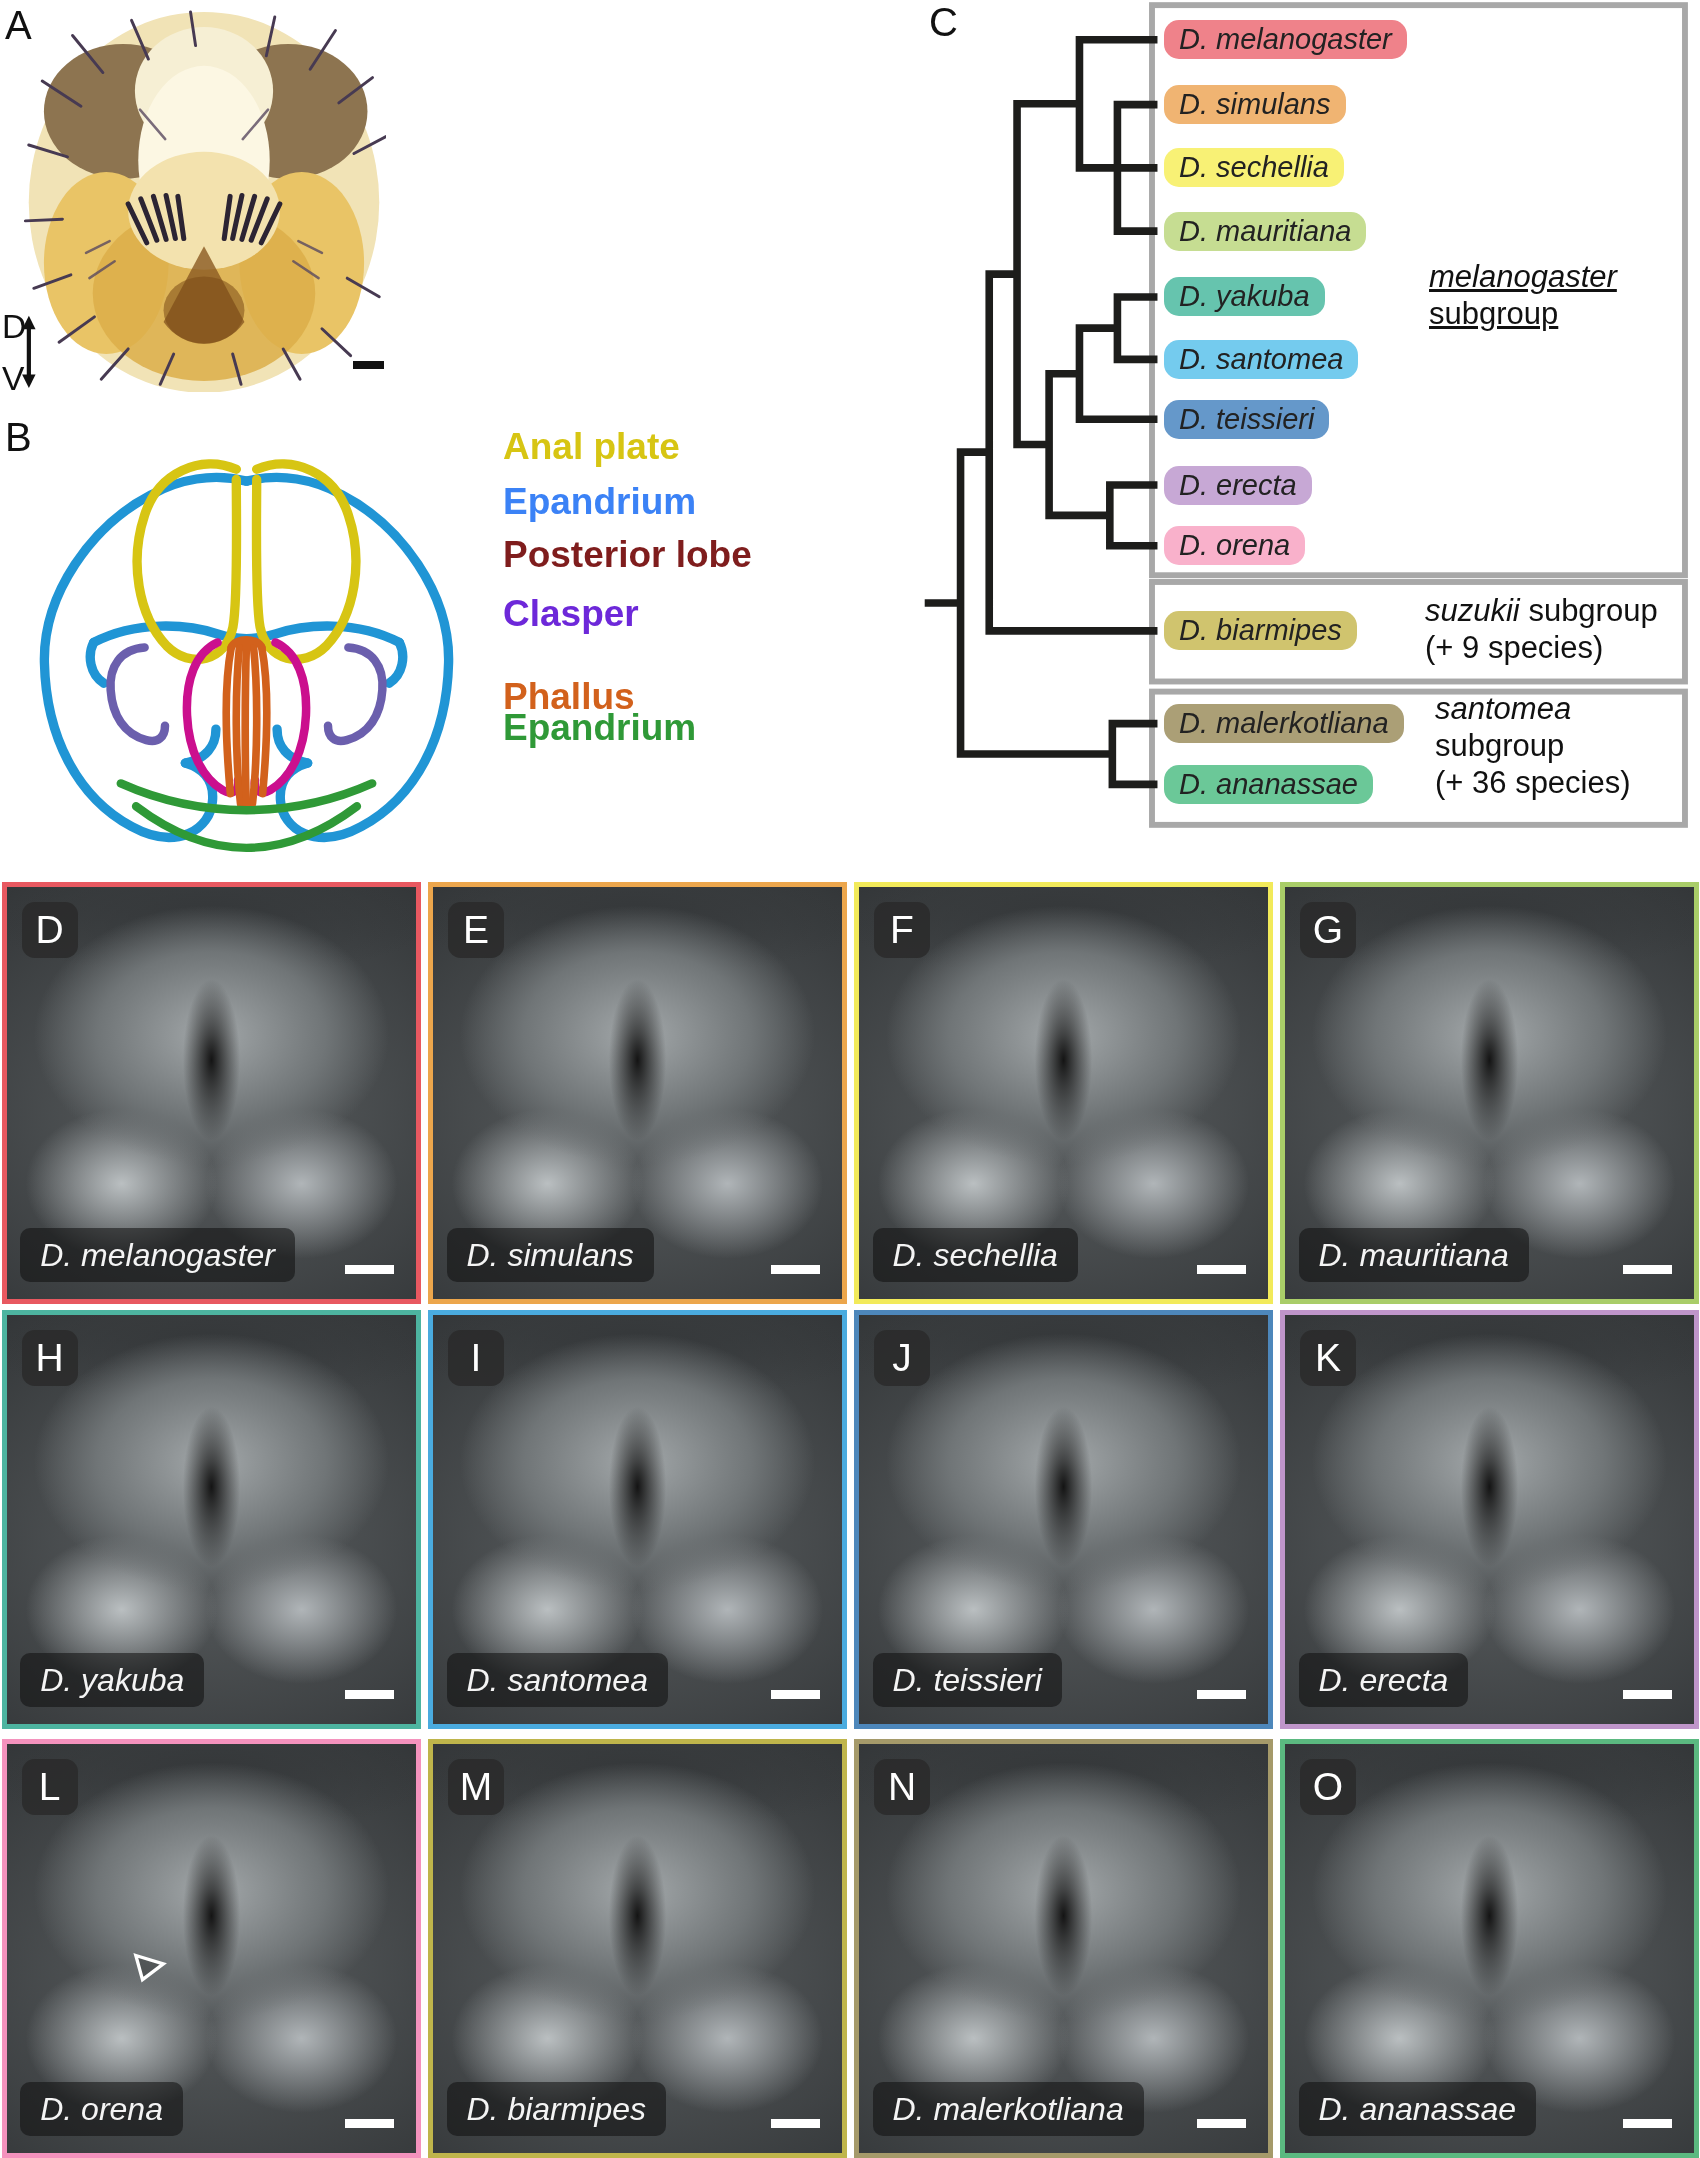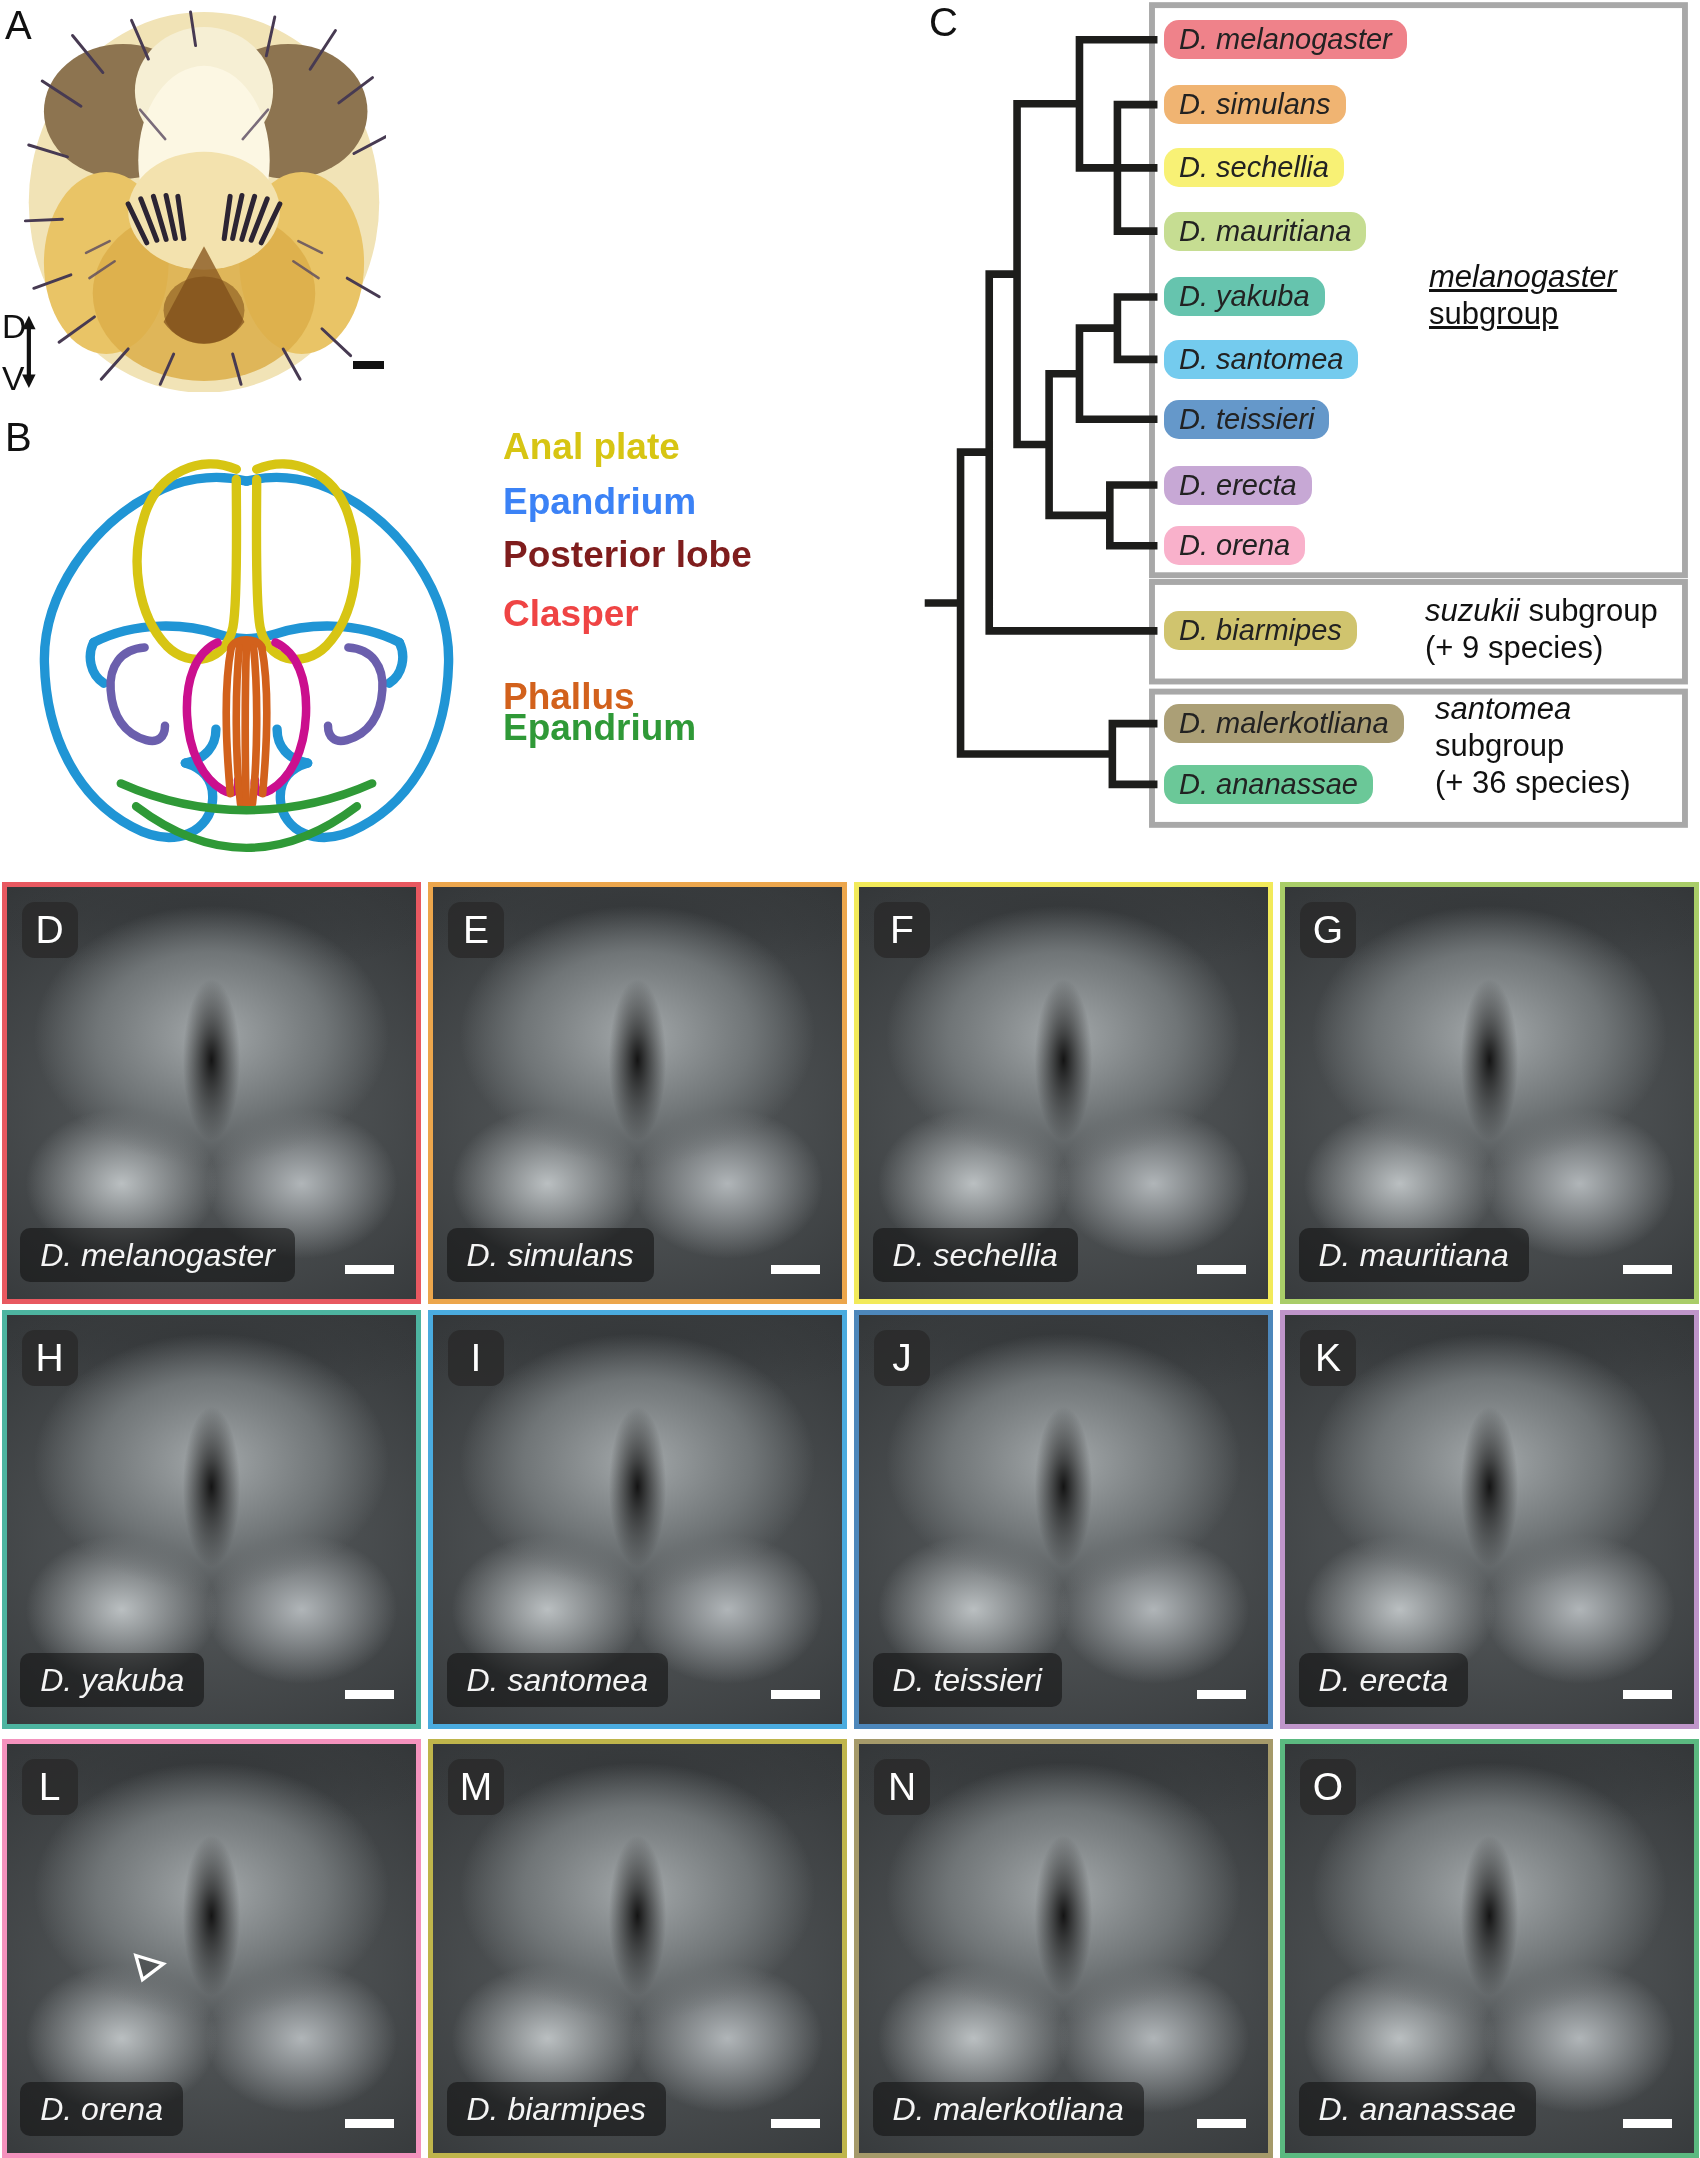--- a/index.html
+++ b/index.html
@@ -149,21 +149,21 @@
   </g>
   <g stroke-width="10" stroke="#2f9937">
     <path d="M132,428 C226,470 334,470 428,428"></path>
     <path d="M150,455 C236,520 324,520 410,455"></path>
   </g>
 </svg>
 
 <div class="legend-item" style="top: 427px; color: rgb(215, 197, 19);">Anal plate</div>
 <div class="legend-item" style="top: 482px; color: #3b82f6;">Epandrium</div>
 <div class="legend-item" style="top: 535px; color: #7f1d1d;">Posterior lobe</div>
-<div class="legend-item" style="top: 594px; color: #ef4444; text-align: right;">Clasper</div>
+<div class="legend-item" style="top: 594px; color: #6d28d9; text-align: right;">Clasper</div>
 <div class="legend-item" style="top: 650px; color: rgb(210, 97, 28); margin-top: 27px;">Phallus</div>
 <div class="legend-item" style="top: 708px; color: rgb(47, 153, 55);">Epandrium</div>
 
 <div class="panel-letter" style="left:929px;top:1.7px;">C</div>
 <svg id="tree-svg" viewBox="0 0 2017 1035" xmlns="http://www.w3.org/2000/svg">
   <rect x="1366" y="6" width="632" height="676" fill="#ffffff" stroke="#a8a8a8" stroke-width="7"></rect>
   <rect x="1366" y="690" width="632" height="118" fill="#ffffff" stroke="#a8a8a8" stroke-width="7"></rect>
   <rect x="1366" y="820" width="632" height="158" fill="#ffffff" stroke="#a8a8a8" stroke-width="7"></rect>
   <path d="M1280 47 H1368 M1280 47 V199 M1280 199 H1368 M1325 124 V274 M1325 124 H1368 M1325 274 H1368
        M1206 123 H1280 M1206 123 V527

